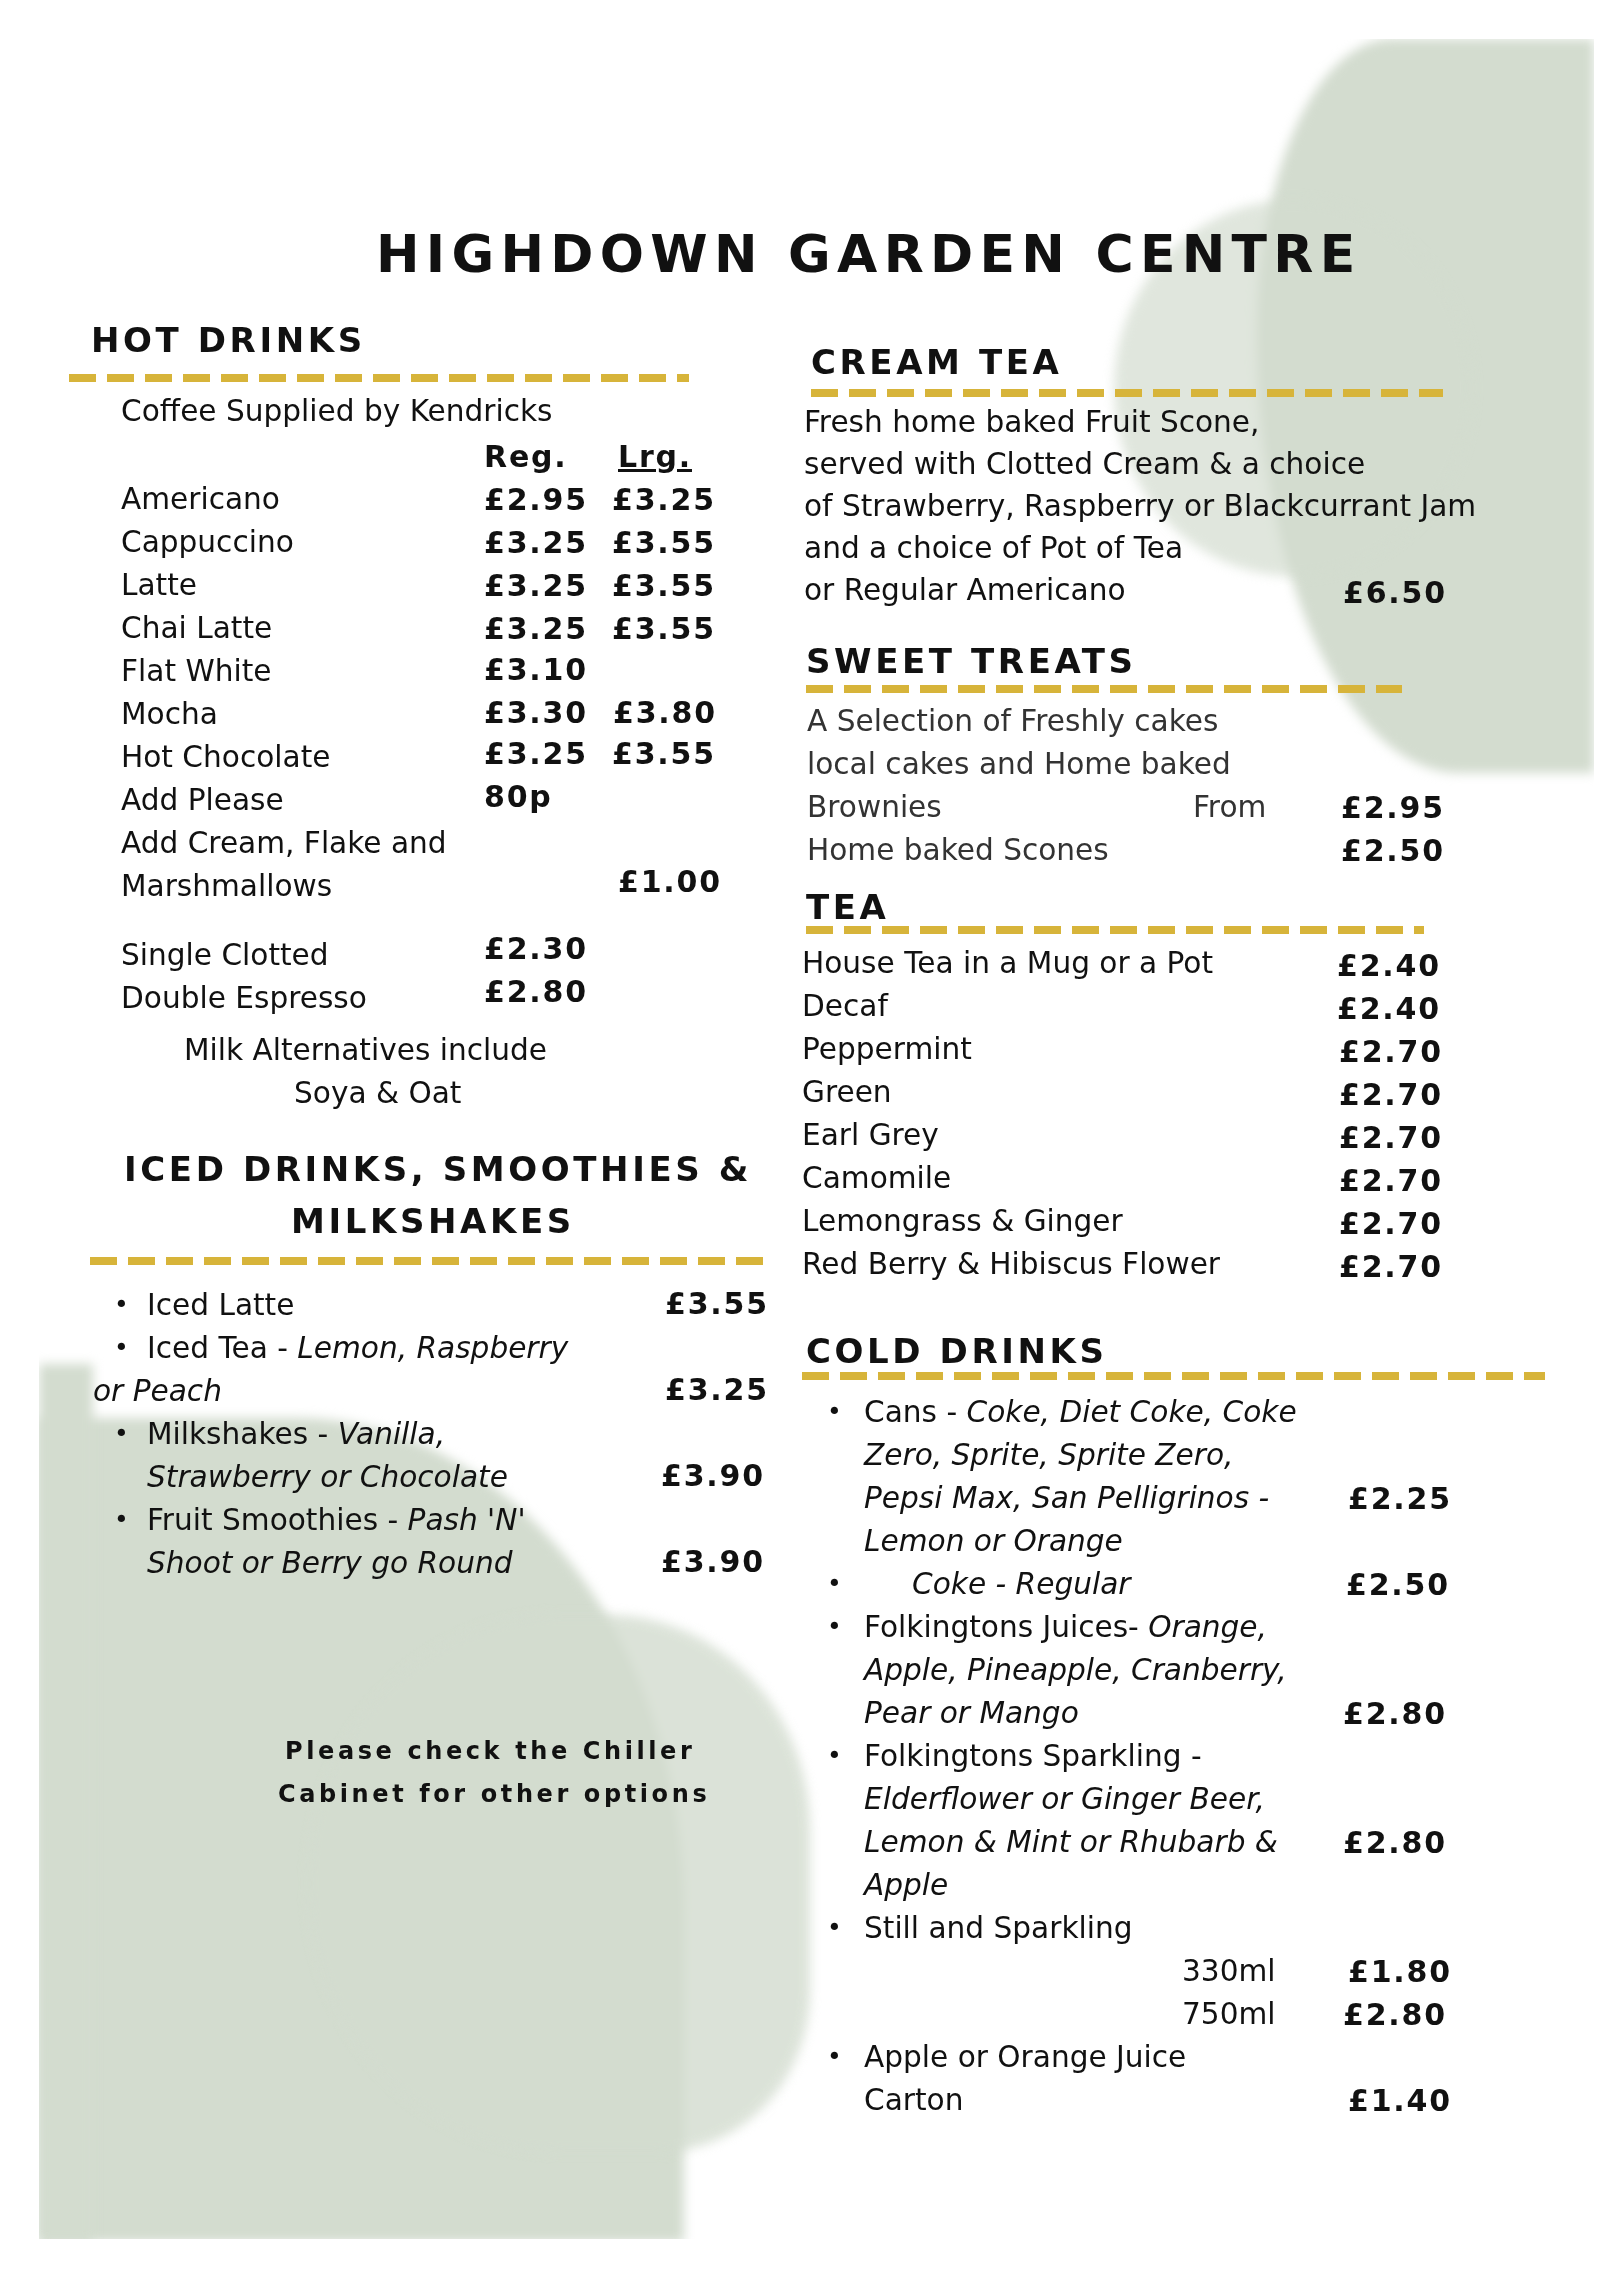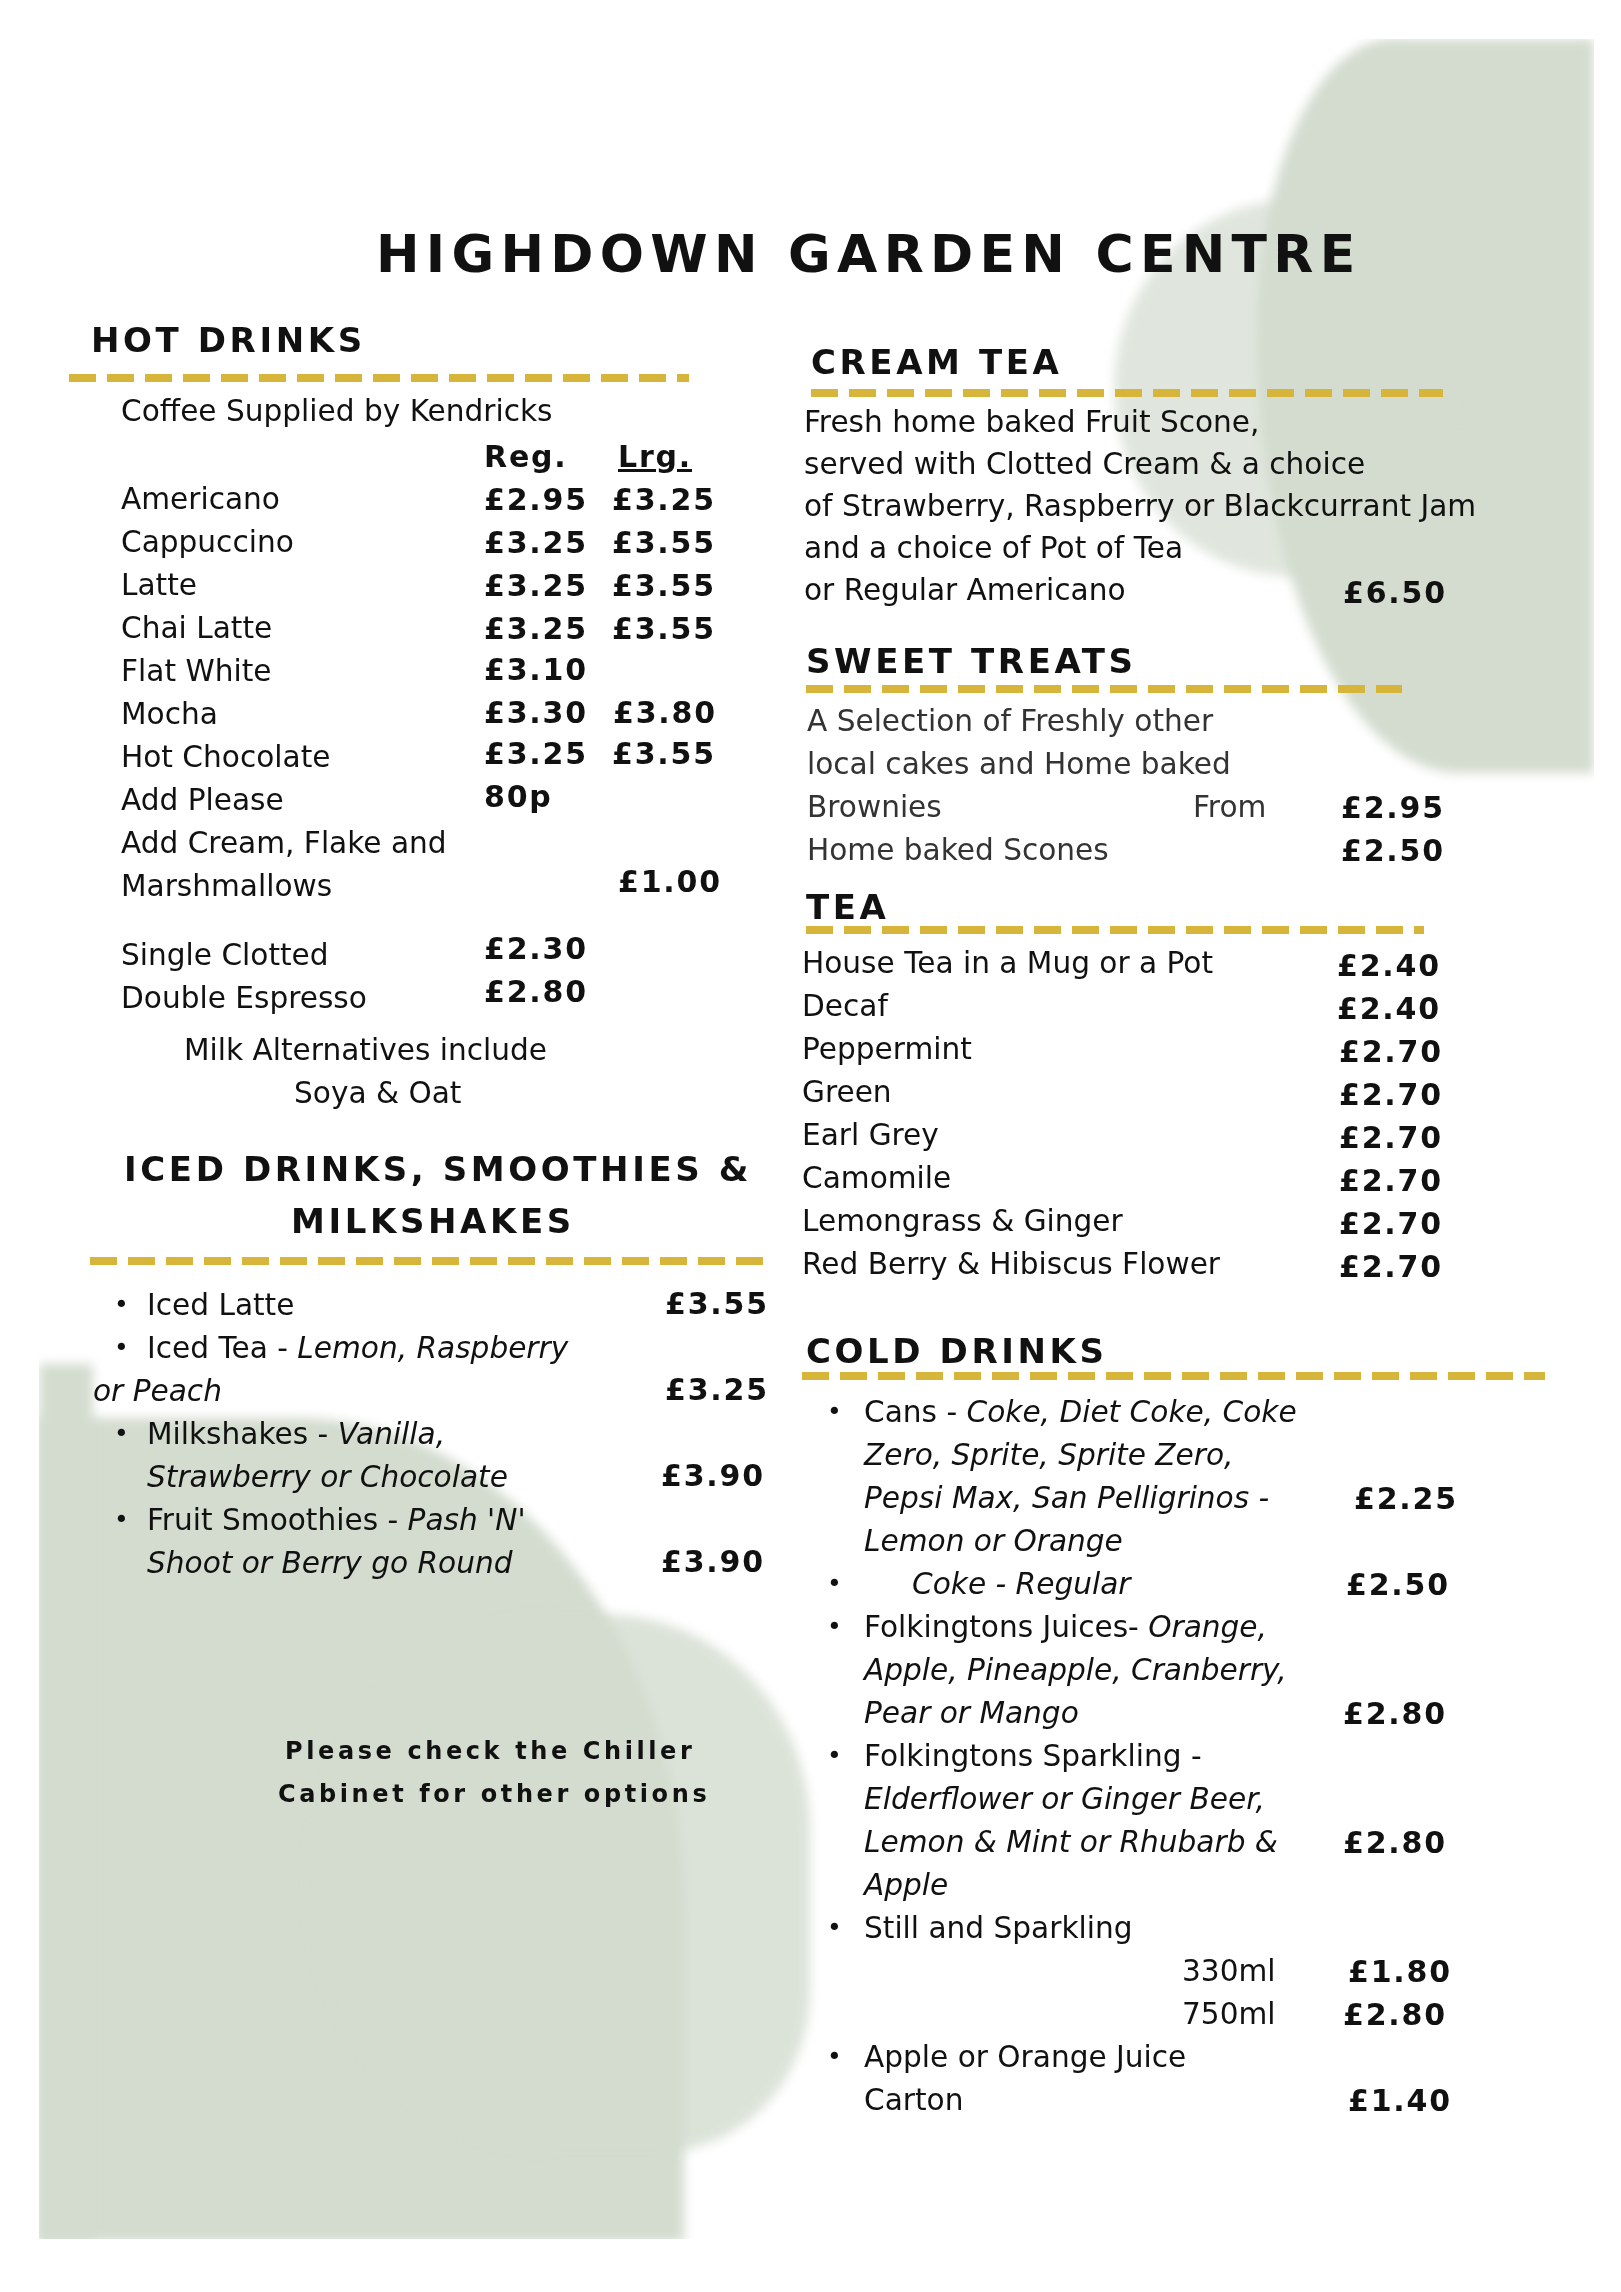--- a/index.html
+++ b/index.html
@@ -116,21 +116,21 @@
   <div class="abs t" style="left:804px;top:405px;">Fresh home baked Fruit Scone,</div>
   <div class="abs t" style="left:804px;top:447px;">served with Clotted Cream &amp; a choice</div>
   <div class="abs t" style="left:804px;top:489px;">of Strawberry, Raspberry or Blackcurrant Jam</div>
   <div class="abs t" style="left:804px;top:531px;">and a choice of Pot of Tea</div>
   <div class="abs t" style="left:804px;top:573px;">or Regular Americano</div>
 </div>
 <div class="abs p" style="left:1343px;top:575px;">£6.50</div>
 
 <div class="abs h" style="left:806px;top:641px;">SWEET TREATS</div>
 <div class="dash" style="left:806px;top:685px;width:596px;"></div>
-<div class="abs t" style="left:807px;top:704px;color:#333;">A Selection of Freshly other</div>
+<div class="abs t" style="left:807px;top:704px;color:#333;">A Selection of Freshly cakes</div>
 <div class="abs t" style="left:807px;top:747px;color:#333;">local cakes and Home baked</div>
 <div class="abs t" style="left:807px;top:790px;color:#333;">Brownies</div>
 <div class="abs t" style="left:1193px;top:790px;color:#333;">From</div>
 <div class="abs p" style="left:1341px;top:790px;">£2.95</div>
 <div class="abs t" style="left:807px;top:833px;color:#333;">Home baked Scones</div>
 <div class="abs p" style="left:1341px;top:833px;">£2.50</div>
 
 <div class="abs h" style="left:806px;top:887px;">TEA</div>
 <div class="dash" style="left:806px;top:926px;width:618px;"></div>
 <div>
@@ -154,21 +154,21 @@
 
 <div class="abs h" style="left:806px;top:1331px;">COLD DRINKS</div>
 <div class="dash" style="left:802px;top:1372px;width:743px;"></div>
 
 <div>
   <div class="abs bul" style="left:827px;top:1397px;">•</div>
   <div class="abs t" style="left:864px;top:1395px;"><span>Cans - </span><span class="i">Coke, Diet Coke, Coke</span></div>
   <div class="abs t i" style="left:864px;top:1438px;">Zero, Sprite, Sprite Zero,</div>
   <div class="abs t i" style="left:864px;top:1481px;">Pepsi Max, San Pelligrinos -</div>
   <div class="abs t i" style="left:864px;top:1524px;">Lemon or Orange</div>
-  <div class="abs p" style="left:1348px;top:1481px;margin-left:6px;">£2.25</div>
+  <div class="abs p" style="left:1348px;top:1481px;">£2.25</div>
 
   <div class="abs bul" style="left:827px;top:1569px;">•</div>
   <div class="abs t i" style="left:864px;top:1567px;margin-left:48px;">Coke - Regular</div>
   <div class="abs p" style="left:1346px;top:1567px;">£2.50</div>
 
   <div class="abs bul" style="left:827px;top:1612px;">•</div>
   <div class="abs t" style="left:864px;top:1610px;"><span>Folkingtons Juices- </span><span class="i">Orange,</span></div>
   <div class="abs t i" style="left:864px;top:1653px;">Apple, Pineapple, Cranberry,</div>
   <div class="abs t i" style="left:864px;top:1696px;">Pear or Mango</div>
   <div class="abs p" style="left:1343px;top:1696px;">£2.80</div>

